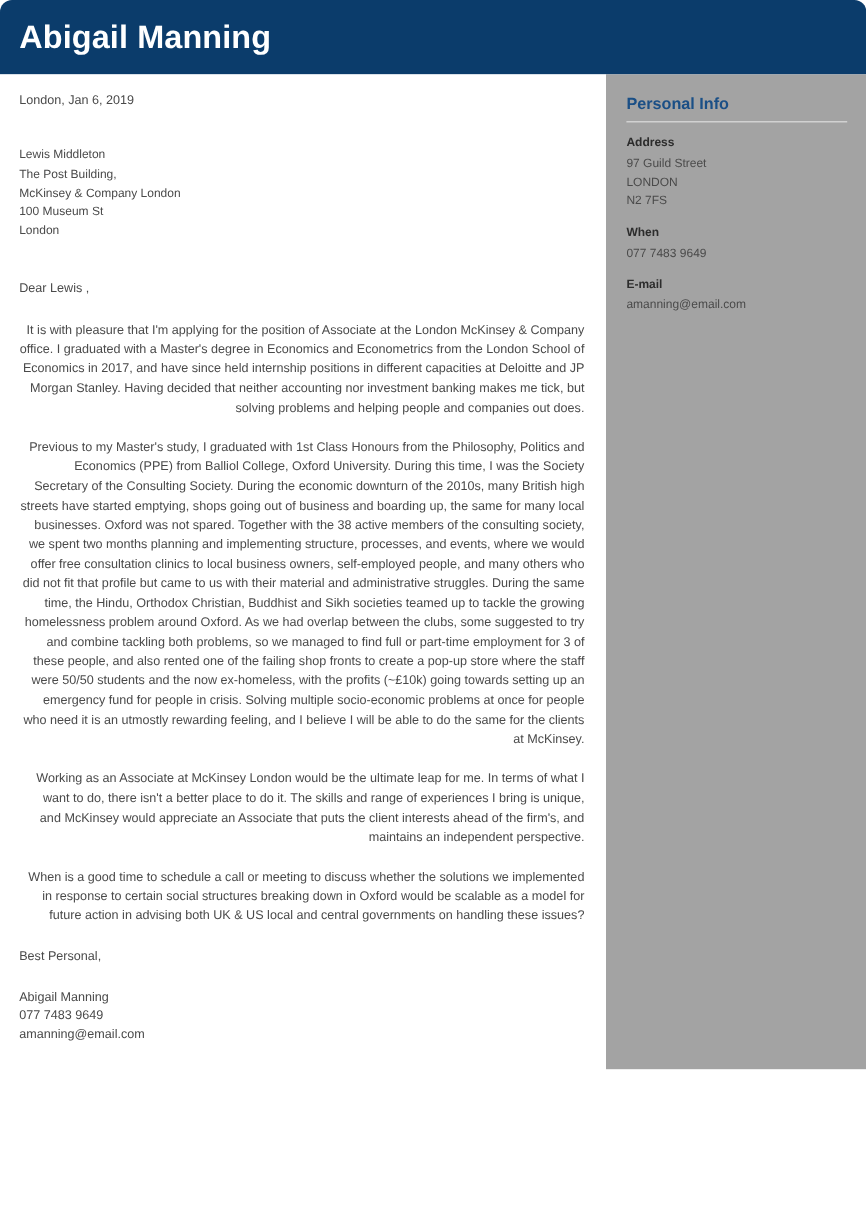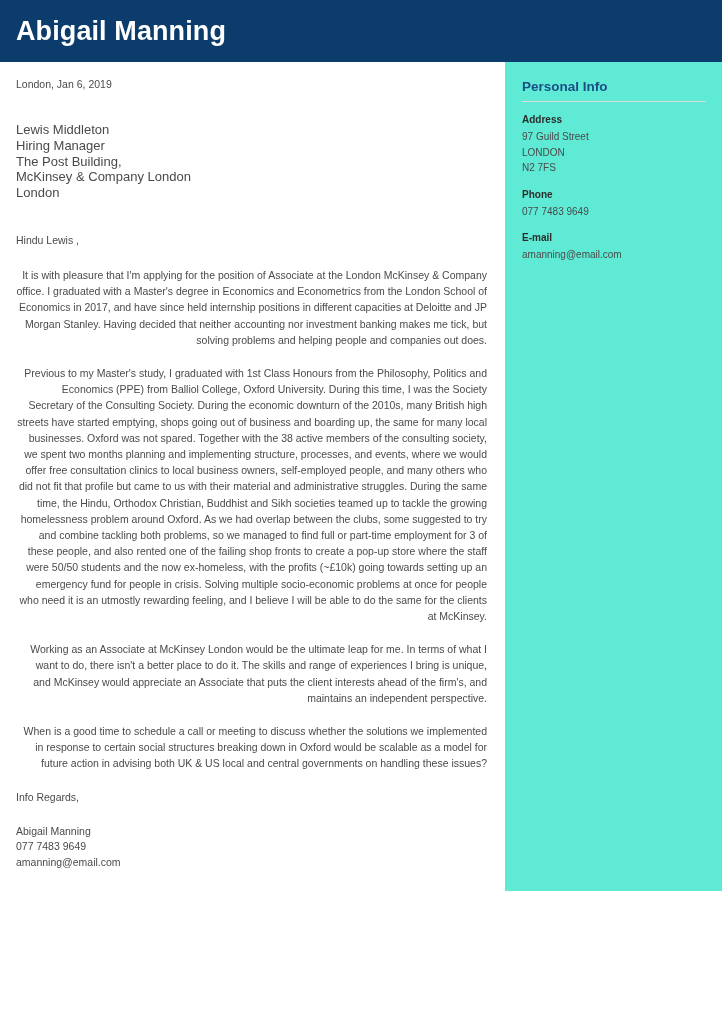--- a/index.html
+++ b/index.html
@@ -8,20 +8,21 @@
     height: 1021px;
     background: #ffffff;
     font-family: "Liberation Sans", sans-serif;
   }
   .page {
     position: relative;
     width: 722px;
     height: 1021px;
     background: #ffffff;
     overflow: hidden;
+    border-radius: 10px;
   }
   .header-bar {
     position: absolute;
     top: 0; left: 0;
     width: 722px;
     height: 62px;
     background: #0b3c6b;
   }
   .header-name {
     position: absolute;
@@ -41,31 +42,31 @@
     height: 829px;
     display: flex;
   }
   .main-col {
     width: 505px;
     background: #ffffff;
     padding: 14px 18px 0 16px;
   }
   .side-col {
     width: 217px;
-    background: #5eead4;
+    background: #a3a3a3;
     padding: 16px 16px 0 17px;
   }
   .letter-date {
     font-size: 10.5px;
     color: #4a4a4a;
     line-height: 16px;
     margin-bottom: 30px;
   }
   .recipient {
-    font-size: 13px;
+    font-size: 10px;
     color: #4a4a4a;
     line-height: 15.8px;
     margin-bottom: 31px;
   }
   .recipient div { white-space: nowrap; }
   .salutation {
     font-size: 10.5px;
     color: #4a4a4a;
     line-height: 16px;
     margin-bottom: 19px;
@@ -127,34 +128,34 @@
   </div>
 
   <div class="body-wrap">
 
     <div class="main-col">
 
       <div class="letter-date">London, Jan 6, 2019</div>
 
       <div class="recipient">
         <div>Lewis Middleton</div>
-        <div>Hiring Manager</div>
         <div>The Post Building,</div>
         <div>McKinsey &amp; Company London</div>
+        <div>100 Museum St</div>
         <div>London</div>
       </div>
 
-      <div class="salutation">Hindu Lewis ,</div>
+      <div class="salutation">Dear Lewis ,</div>
 
       <div class="para">It is with pleasure that I'm applying for the position of Associate at the London McKinsey &amp; Company office. I graduated with a Master's degree in Economics and Econometrics from the London School of Economics in 2017, and have since held internship positions in different capacities at Deloitte and JP Morgan Stanley. Having decided that neither accounting nor investment banking makes me tick, but solving problems and helping people and companies out does.</div>
       <div class="para">Previous to my Master's study, I graduated with 1st Class Honours from the Philosophy, Politics and Economics (PPE) from Balliol College, Oxford University. During this time, I was the Society Secretary of the Consulting Society. During the economic downturn of the 2010s, many British high streets have started emptying, shops going out of business and boarding up, the same for many local businesses. Oxford was not spared. Together with the 38 active members of the consulting society, we spent two months planning and implementing structure, processes, and events, where we would offer free consultation clinics to local business owners, self-employed people, and many others who did not fit that profile but came to us with their material and administrative struggles. During the same time, the Hindu, Orthodox Christian, Buddhist and Sikh societies teamed up to tackle the growing homelessness problem around Oxford. As we had overlap between the clubs, some suggested to try and combine tackling both problems, so we managed to find full or part-time employment for 3 of these people, and also rented one of the failing shop fronts to create a pop-up store where the staff were 50/50 students and the now ex-homeless, with the profits (~£10k) going towards setting up an emergency fund for people in crisis. Solving multiple socio-economic problems at once for people who need it is an utmostly rewarding feeling, and I believe I will be able to do the same for the clients at McKinsey.</div>
       <div class="para">Working as an Associate at McKinsey London would be the ultimate leap for me. In terms of what I want to do, there isn't a better place to do it. The skills and range of experiences I bring is unique, and McKinsey would appreciate an Associate that puts the client interests ahead of the firm's, and maintains an independent perspective.</div>
       <div class="para">When is a good time to schedule a call or meeting to discuss whether the solutions we implemented in response to certain social structures breaking down in Oxford would be scalable as a model for future action in advising both UK &amp; US local and central governments on handling these issues?</div>
 
-      <div class="closing">Info Regards,</div>
+      <div class="closing">Best Personal,</div>
 
       <div class="signature">
         <div>Abigail Manning</div>
         <div>077 7483 9649</div>
         <div>amanning@email.com</div>
       </div>
 
     </div>
 
     <div class="side-col">
@@ -163,21 +164,21 @@
       <div class="side-rule"></div>
 
       <div class="side-group">
         <div class="side-label">Address</div>
         <div class="side-value">97 Guild Street</div>
         <div class="side-value">LONDON</div>
         <div class="side-value">N2 7FS</div>
       </div>
 
       <div class="side-group">
-        <div class="side-label">Phone</div>
+        <div class="side-label">When</div>
         <div class="side-value">077 7483 9649</div>
       </div>
 
       <div class="side-group">
         <div class="side-label">E-mail</div>
         <div class="side-value">amanning@email.com</div>
       </div>
 
     </div>
 

